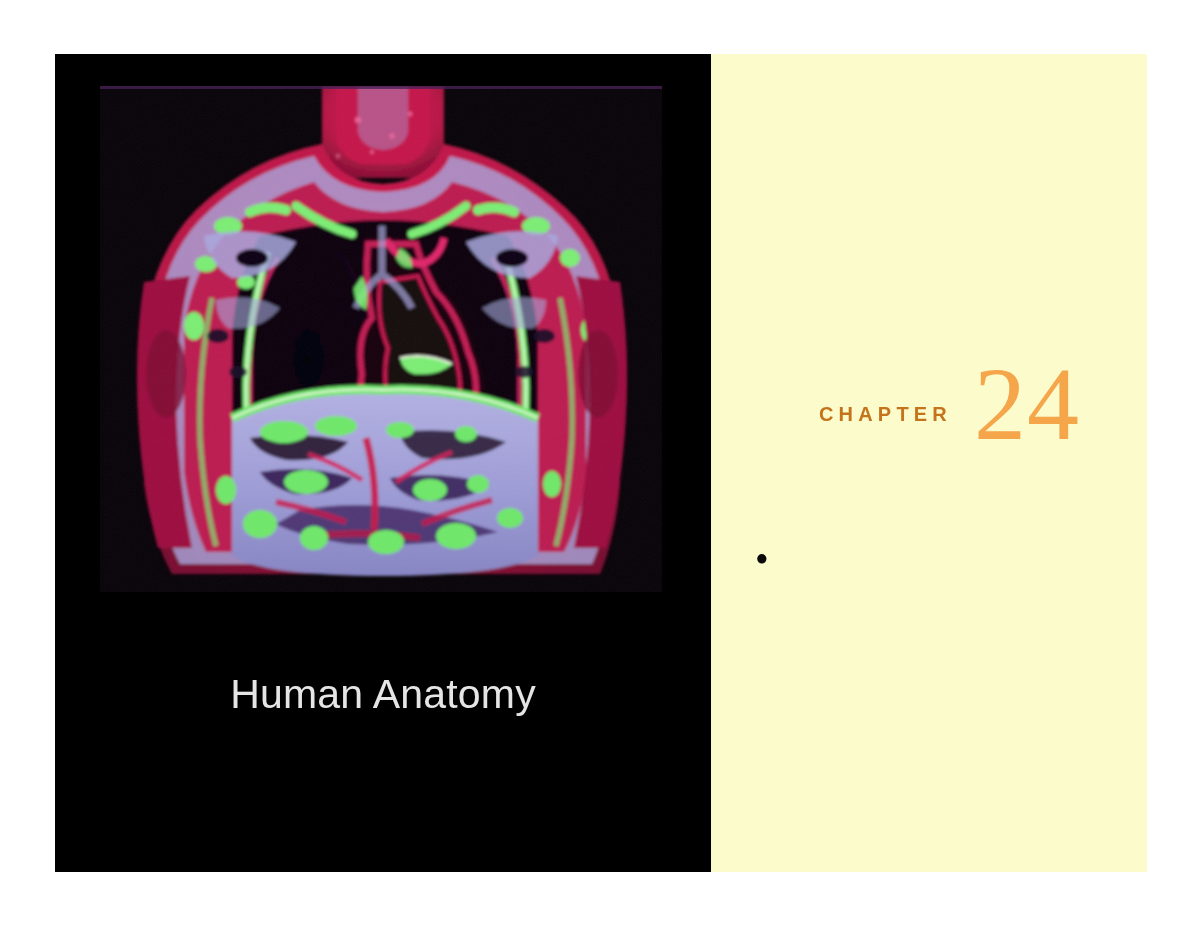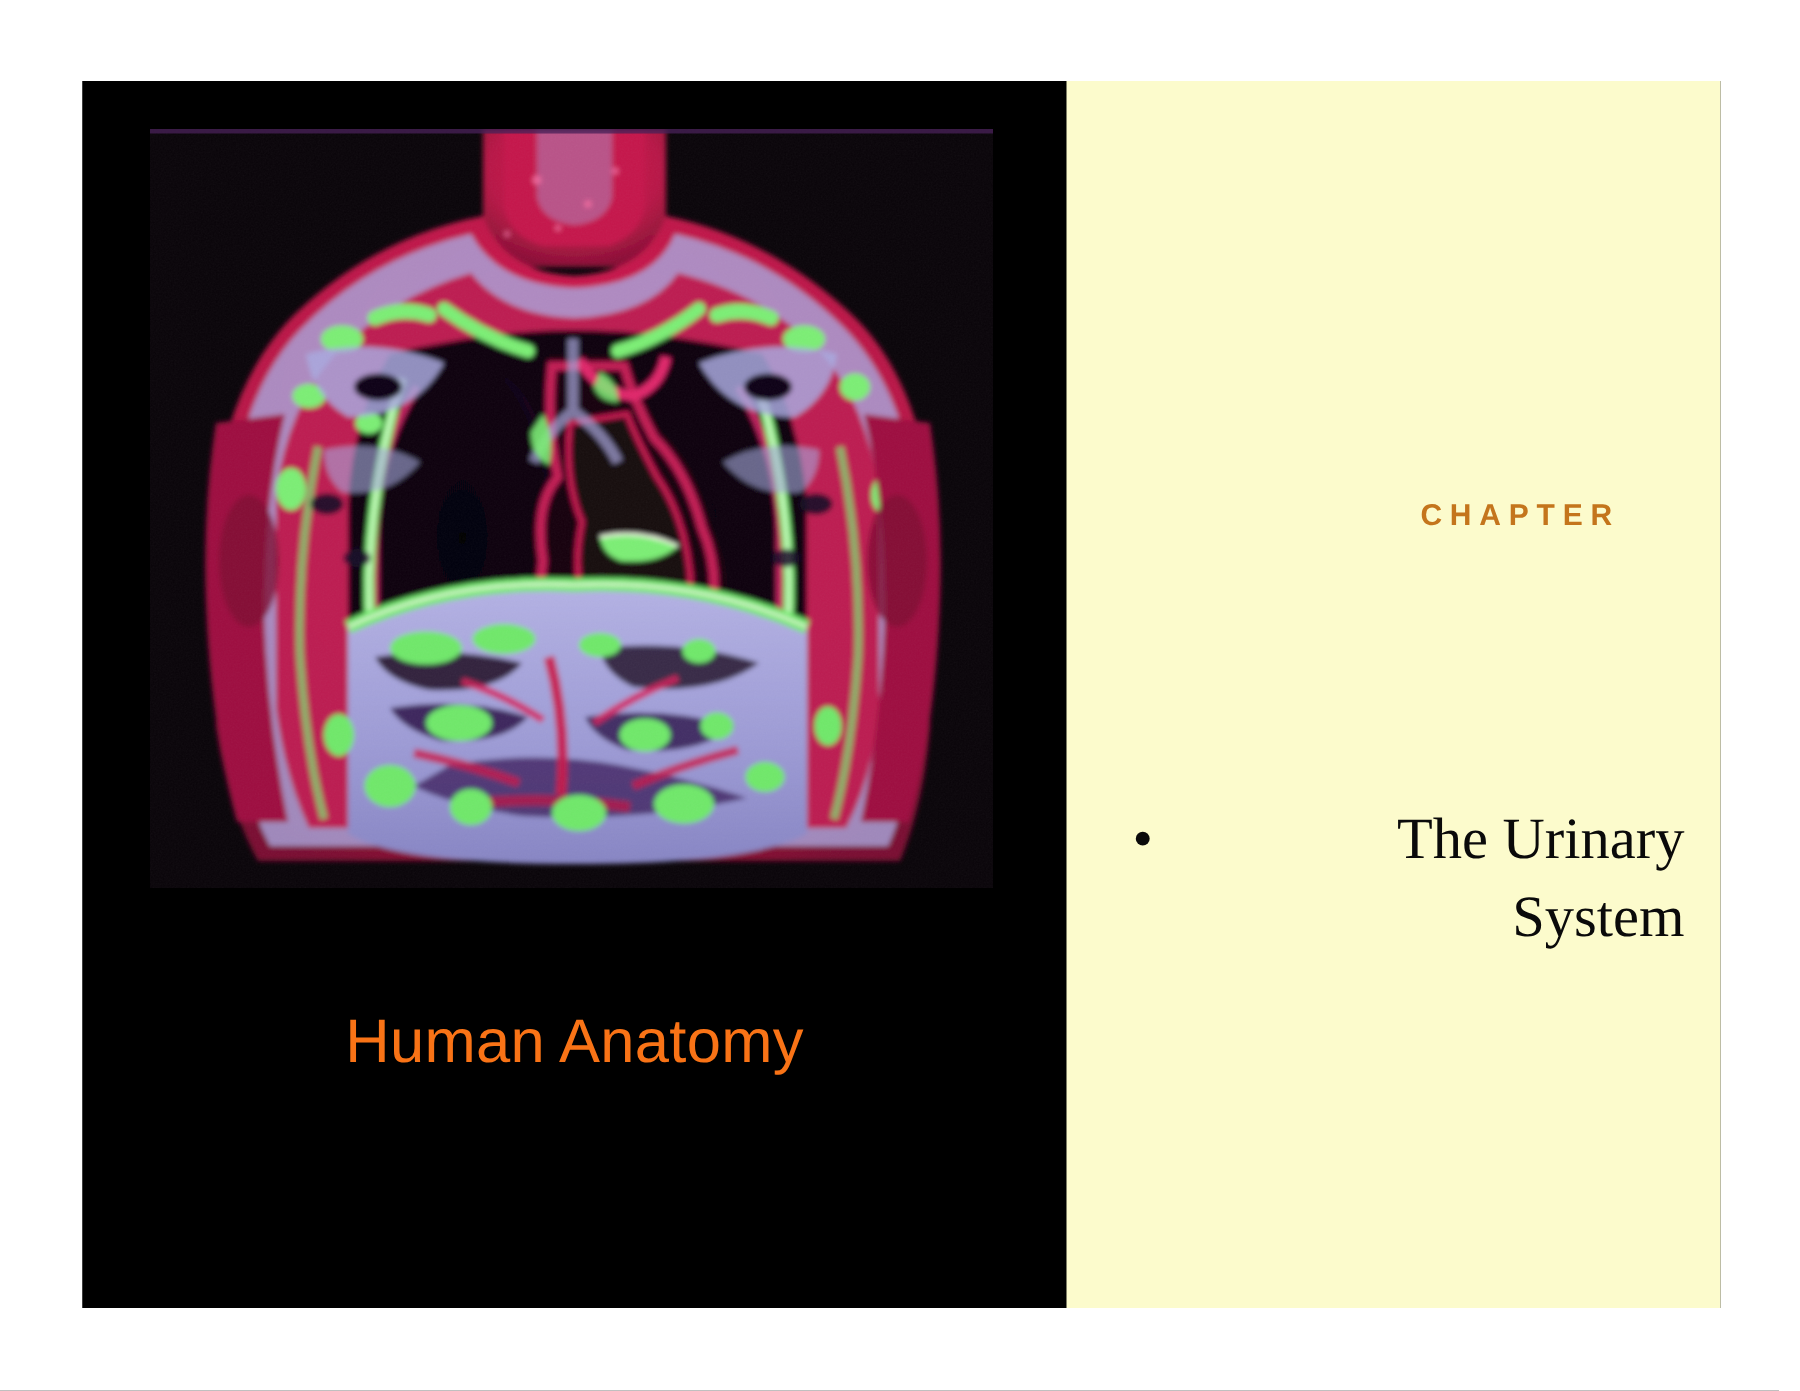--- a/index.html
+++ b/index.html
@@ -53,21 +53,21 @@
   #course-title {
     position: absolute;
     left: 0;
     top: 620px;
     width: 656px;
     text-align: center;
     font-family: "Liberation Sans", "DejaVu Sans", sans-serif;
     font-size: 41px;
     font-weight: 500;
     letter-spacing: 0.2px;
-    color: #f97316;
+    color: #e5e5e5;
     line-height: 1;
     white-space: nowrap;
   }
 
   
   #right-panel {
     position: relative;
     width: 436px;
     height: 818px;
     background: #FCFBCC;
@@ -288,23 +288,23 @@
       </svg>
     </div>
 
     <div id="course-title">Human Anatomy</div>
   </div>
 
   <div id="right-panel">
 
     <div id="chapter-block">
       <span id="chapter-word">CHAPTER</span>
+      <span id="chapter-number">24</span>
     </div>
 
     <ul id="bullet-list">
       <li>
         <span class="bullet-mark">•</span>
-        <span>The Urinary System</span>
       </li>
     </ul>
 
   </div>
 </div>
 
 </body></html>

